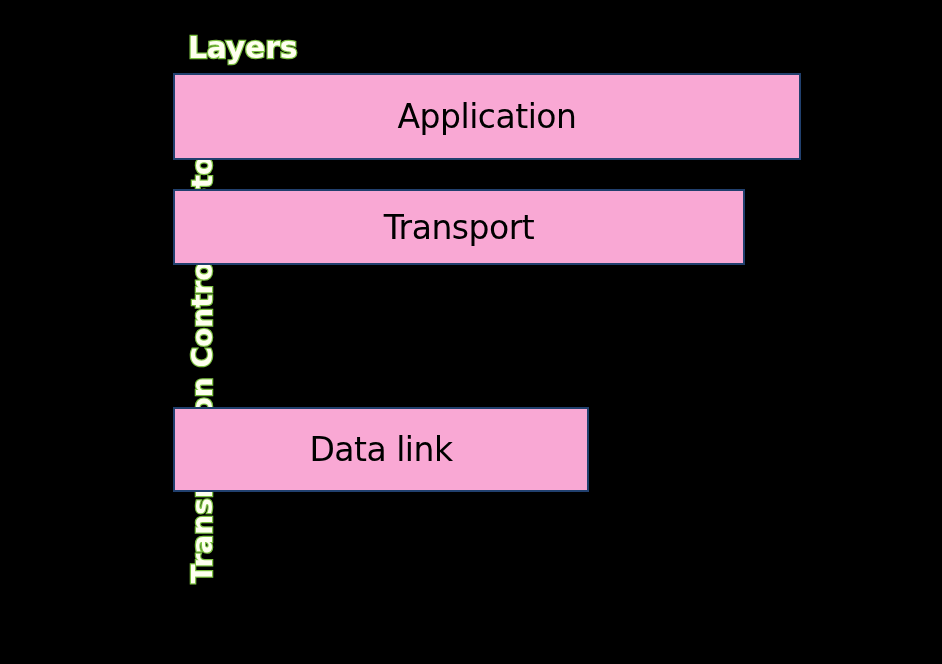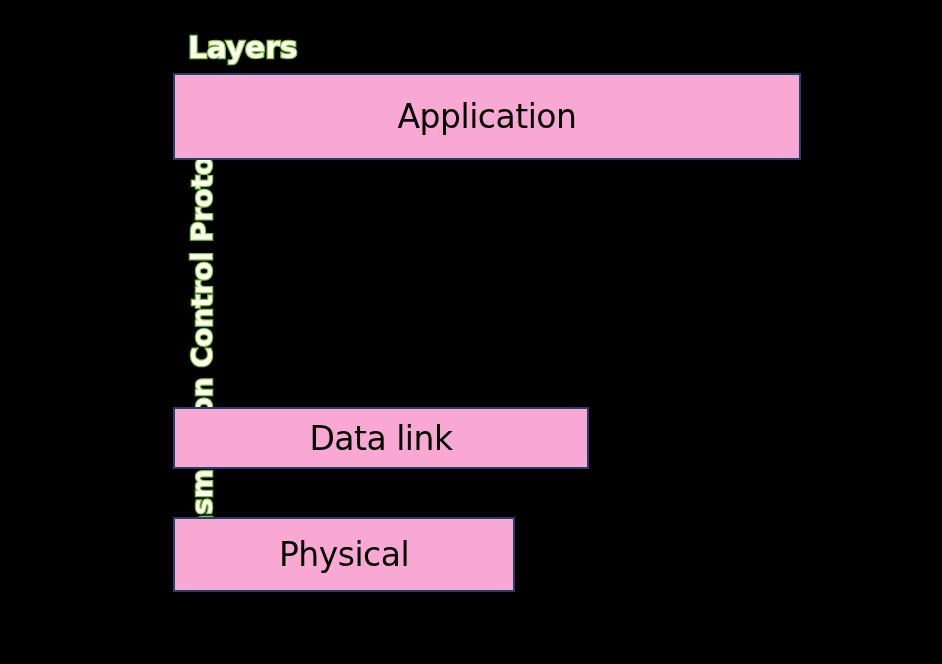--- a/index.html
+++ b/index.html
@@ -99,28 +99,28 @@
   <div class="axis-title-left">Transmission Control Protocol</div>
 
   <div id="plot-area">
 
     <div class="bar-row" style="top:0px; height:87px; width:628px;">
       <div class="bar">
         <span class="bar-label">Application</span>
       </div>
     </div>
 
+    <div class="bar-row" style="top:116px; height:76px; width:572px;">
+      <div class="bar">
+        <span class="bar-label">Transport</span>
+      </div>
+    </div>
 
 
-    <div class="bar-row" style="top:334px; height:62px; width:416px;">
+    <div class="bar-row" style="top:334px; height:85px; width:416px;">
       <div class="bar">
         <span class="bar-label">Data link</span>
       </div>
     </div>
 
-    <div class="bar-row" style="top:444px; height:75px; width:342px;">
-      <div class="bar">
-        <span class="bar-label">Physical</span>
-      </div>
-    </div>
 
   </div>
 </div>
 
 </body></html>

